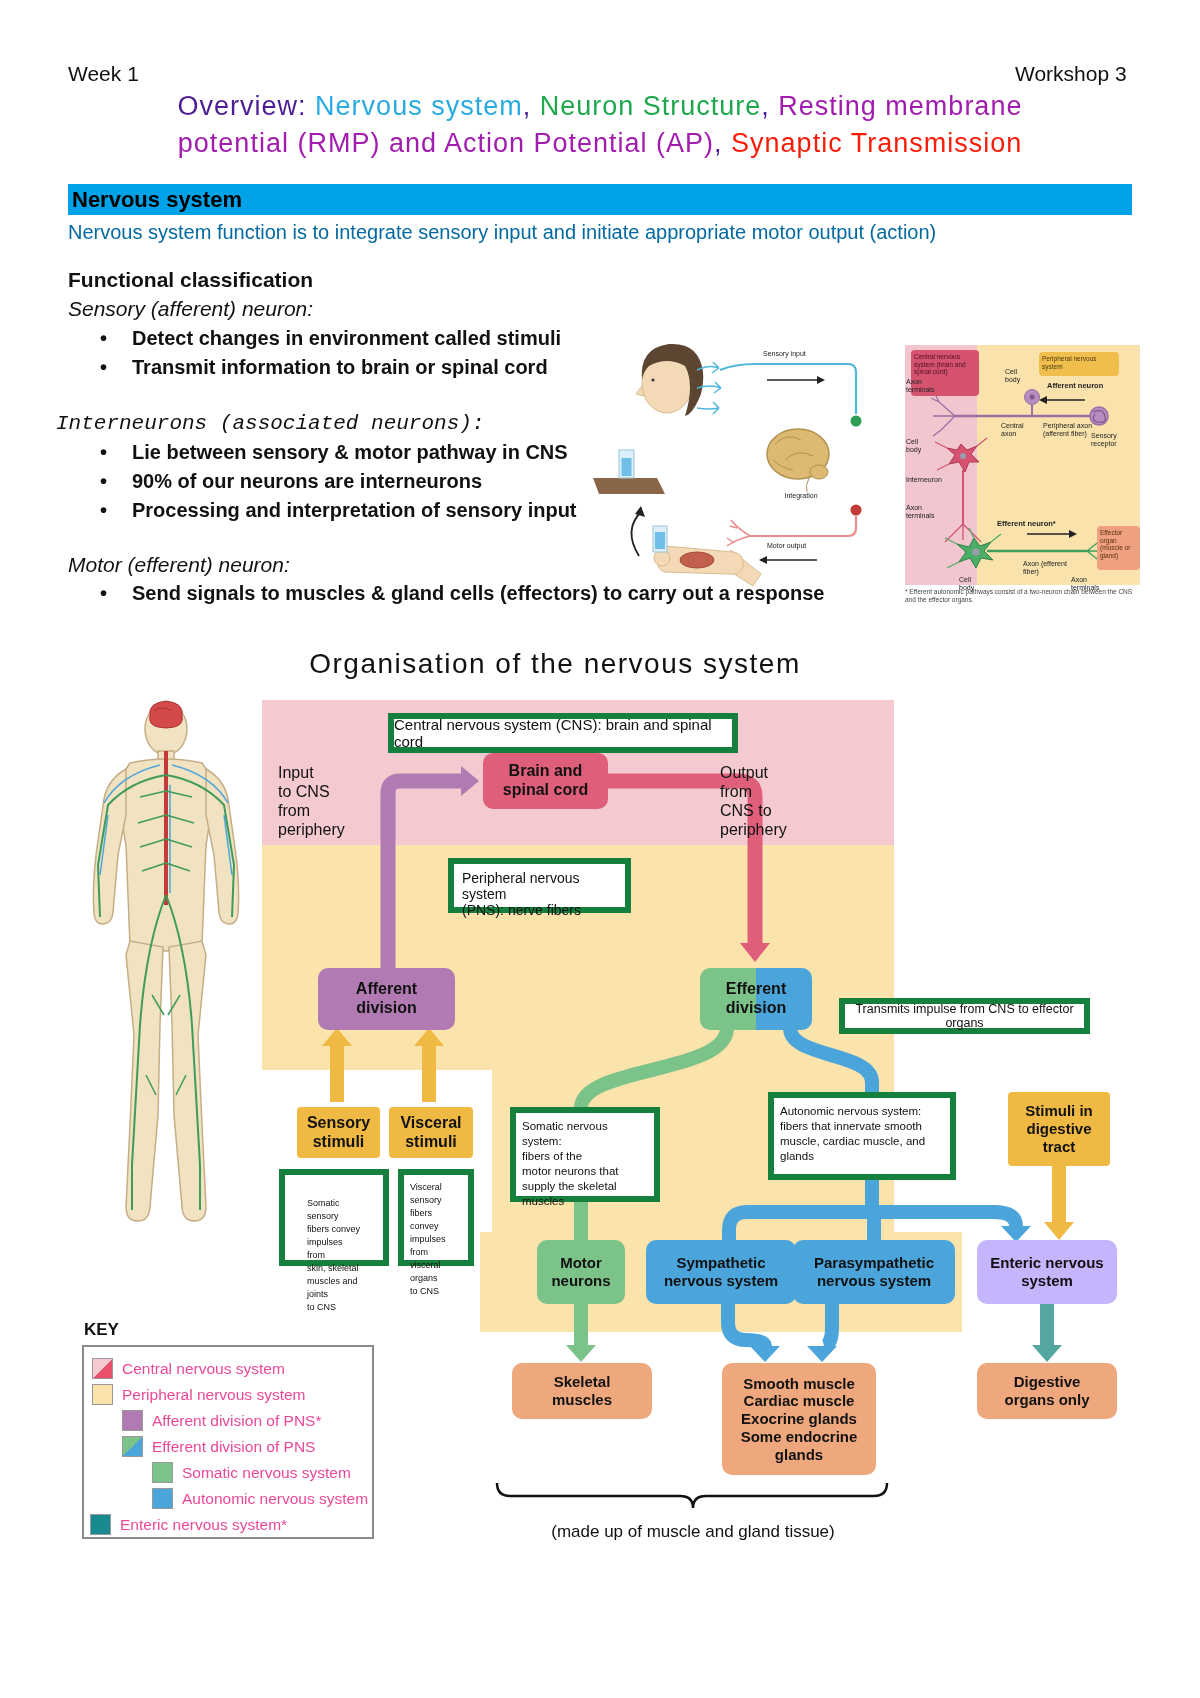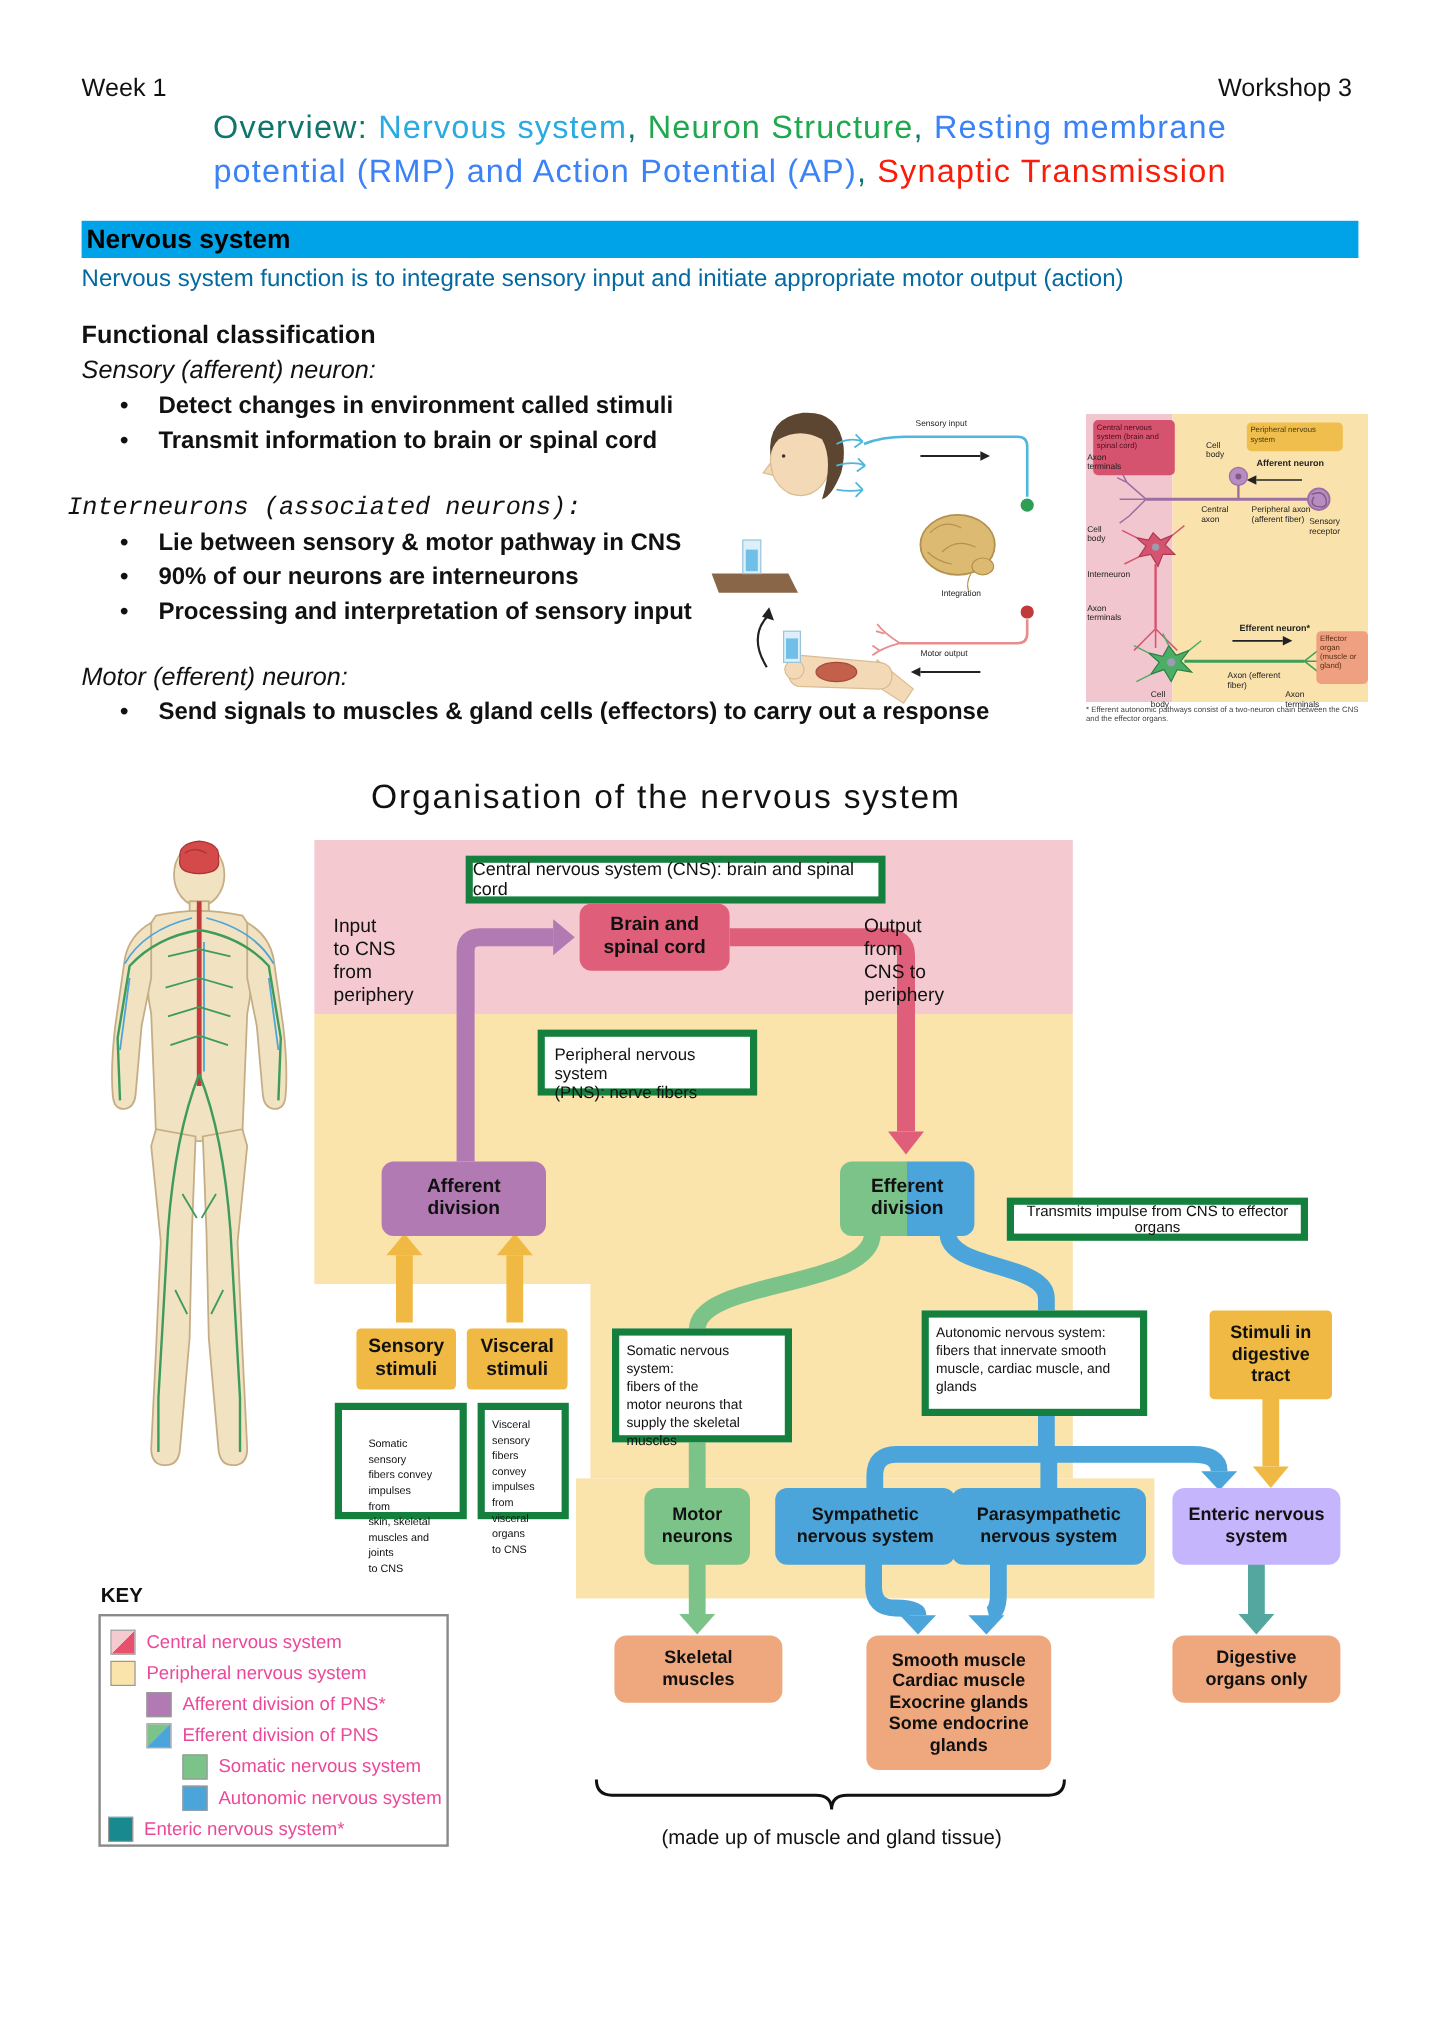--- a/index.html
+++ b/index.html
@@ -4,21 +4,21 @@
 <style>
   * { margin:0; padding:0; box-sizing:border-box; }
   body { font-family:"Liberation Sans", sans-serif; background:#fff; }
   .page { position:relative; width:1200px; height:1698px; background:#fff; overflow:hidden; }
   .abs { position:absolute; }
   .pre { white-space:pre-line; }
 
   
   .hdr { font-size:21px; color:#111; }
   .doc-title { text-align:center; font-size:27px; letter-spacing:1px; line-height:37px; color:#111; }
-  .c-blue { color:#29ABE2; } .c-green { color:#1FA84D; } .c-yellow { color:#3b82f6; } .c-red { color:#F91D09; } .c-black { color:#0f766e; }
+  .c-blue { color:#29ABE2; } .c-green { color:#1FA84D; } .c-yellow { color:#a21caf; } .c-red { color:#F91D09; } .c-black { color:#4c1d95; }
 
   .section-bar { background:#00A2E8; color:#000; font-weight:bold; font-size:22px; line-height:31px; padding-left:4px; }
   .lead { font-size:20px; font-weight:normal; color:#0369a1; }
   .sub-b { font-size:21px; font-weight:bold; color:#111; }
   .sub-i { font-size:21px; font-style:italic; color:#111; }
   .bullet { display:flex; font-size:20px; font-weight:bold; color:#111; }
   .bullet .dot { width:32px; }
 
   
   .minifig { position:absolute; left:565px; top:320px; width:575px; height:278px; }
@@ -180,21 +180,21 @@
     <div class="mf-box" style="left:474px; top:32px; width:80px; height:24px; background:#EFBE4C; color:#4A3A10;">Peripheral nervous system</div>
     <div class="mf-label" style="left:341px; top:58px; width:36px;">Axon terminals</div>
     <div class="mf-label" style="left:440px; top:48px; width:28px;">Cell body</div>
     <div class="mf-label mf-bold" style="left:482px; top:62px; width:80px;">Afferent neuron</div>
     <div class="mf-label" style="left:436px; top:102px; width:36px;">Central axon</div>
     <div class="mf-label" style="left:478px; top:102px; width:54px;">Peripheral axon (afferent fiber)</div>
     <div class="mf-label" style="left:526px; top:112px; width:44px;">Sensory receptor</div>
     <div class="mf-label" style="left:341px; top:118px; width:28px;">Cell body</div>
     <div class="mf-label" style="left:341px; top:156px; width:50px;">Interneuron</div>
     <div class="mf-label" style="left:341px; top:184px; width:36px;">Axon terminals</div>
-    <div class="mf-label mf-bold" style="left:468px; top:200px; width:80px;">Efferent neuron*</div>
+    <div class="mf-label mf-bold" style="left:432px; top:200px; width:80px;">Efferent neuron*</div>
     <div class="mf-label" style="left:458px; top:240px; width:46px;">Axon (efferent fiber)</div>
     <div class="mf-label" style="left:506px; top:256px; width:42px;">Axon terminals</div>
     <div class="mf-label" style="left:394px; top:256px; width:28px;">Cell body</div>
     <div class="mf-box" style="left:532px; top:206px; width:43px; height:44px; background:#EFA080; color:#5A2D12;">Effector organ (muscle or gland)</div>
     <div class="mf-label" style="left:340px; top:268px; width:235px; font-size:6.5px; color:#444;">* Efferent autonomic pathways consist of a two-neuron chain between the CNS and the effector organs.</div>
   </div>
 
   <div class="org">
     <div class="org-title">Organisation of the nervous system</div>
 

